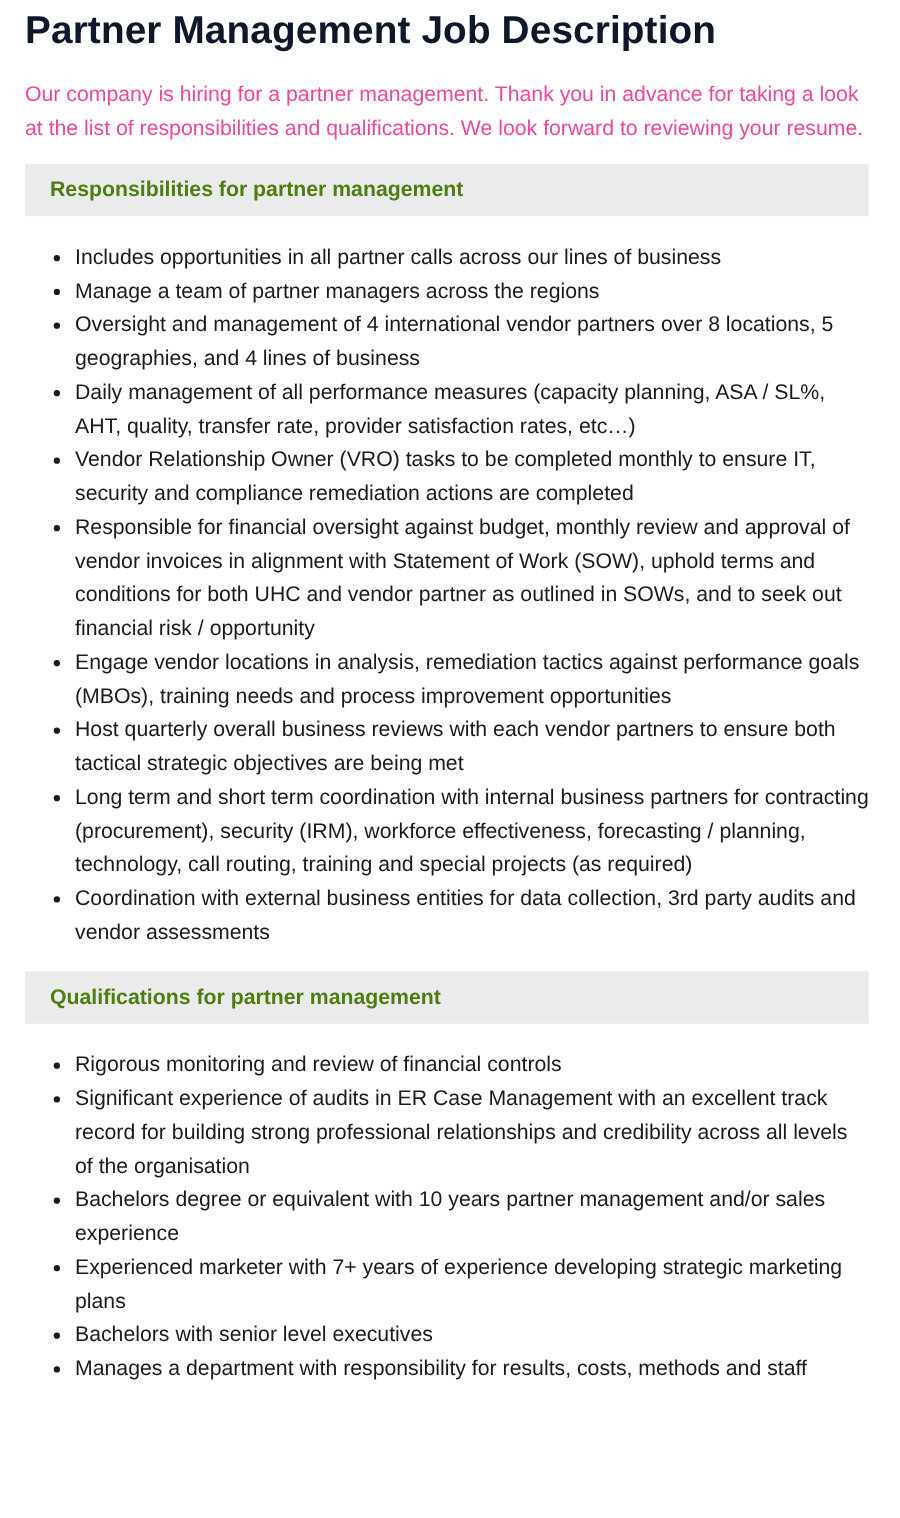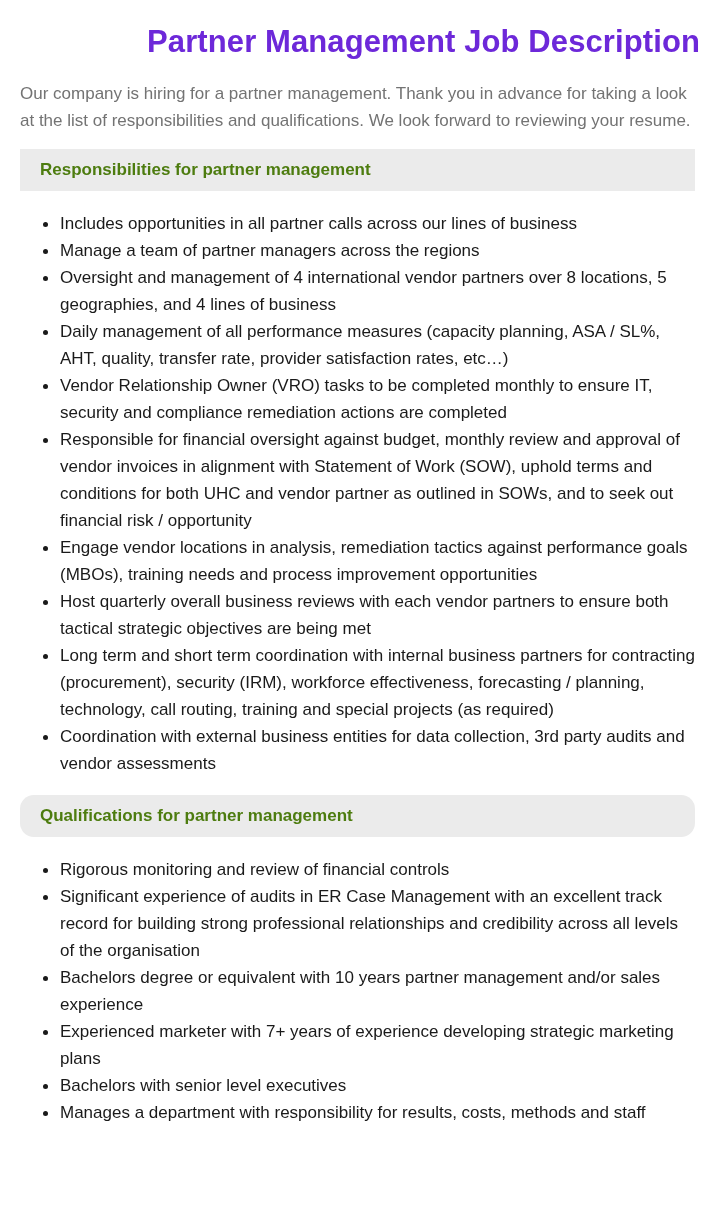--- a/index.html
+++ b/index.html
@@ -6,34 +6,34 @@
     body {
       width: 720px;
       height: 1214px;
       overflow: hidden;
       font-family: "Liberation Sans", "DejaVu Sans", sans-serif;
       color: #1a1a1a;
     }
     .page { padding: 0 20px 0 20px; position: relative; }
     h1.title {
       margin: 0;
-      padding-top: 20px;
+      padding-top: 2px;
       height: 46px;
       line-height: 44px;
-      text-align: right;
+      text-align: left;
       font-size: 31px;
       font-weight: 700;
-      color: #6d28d9;
+      color: #0f172a;
       letter-spacing: 0.1px;
     }
     p.intro {
       margin: 14px 0 0 0;
       font-size: 17px;
       line-height: 27px;
-      color: #737373;
+      color: #ec4899;
       width: 676px;
     }
     .section-header {
       margin-top: 15px;
       background: #ebebeb;
       height: 42px;
       line-height: 42px;
       padding-left: 20px;
       width: 655px;
       box-sizing: content-box;
@@ -56,21 +56,21 @@
     ul.items li::before {
       content: "";
       position: absolute;
       left: -17px;
       top: 12px;
       width: 5px;
       height: 5px;
       border-radius: 50%;
       background: #1a1a1a;
     }
-    .section-2 { margin-top: 18px; border-radius: 14px; }
+    .section-2 { margin-top: 18px; }
   </style>
 </head>
 <body>
 
 <div class="page">
   <h1 class="title">Partner Management Job Description</h1>
   <p class="intro">Our company is hiring for a partner management. Thank you in advance for taking a look at the list of responsibilities and qualifications. We look forward to reviewing your resume.</p>
 
   <div class="section-header">Responsibilities for partner management</div>
   <ul class="items">

